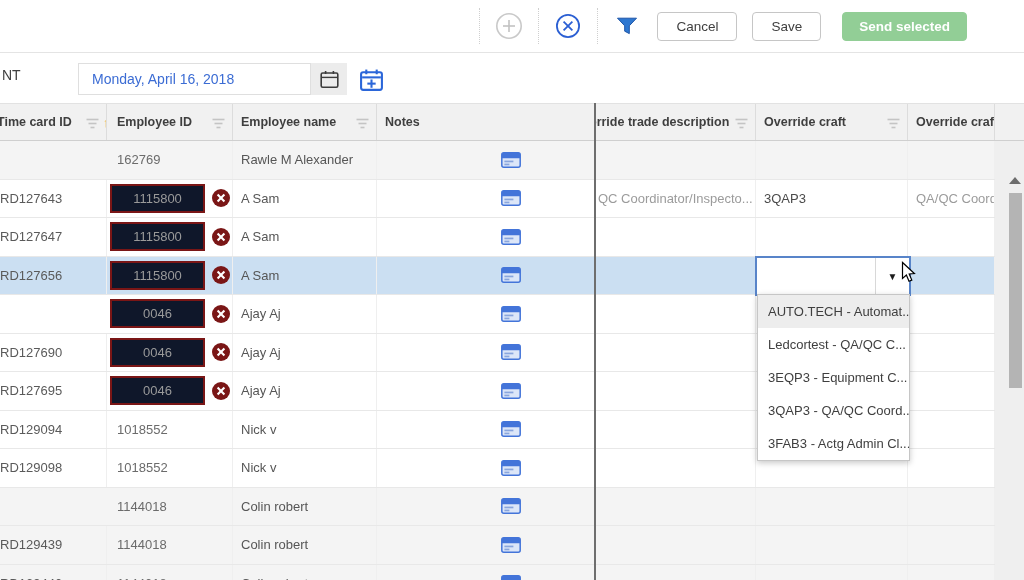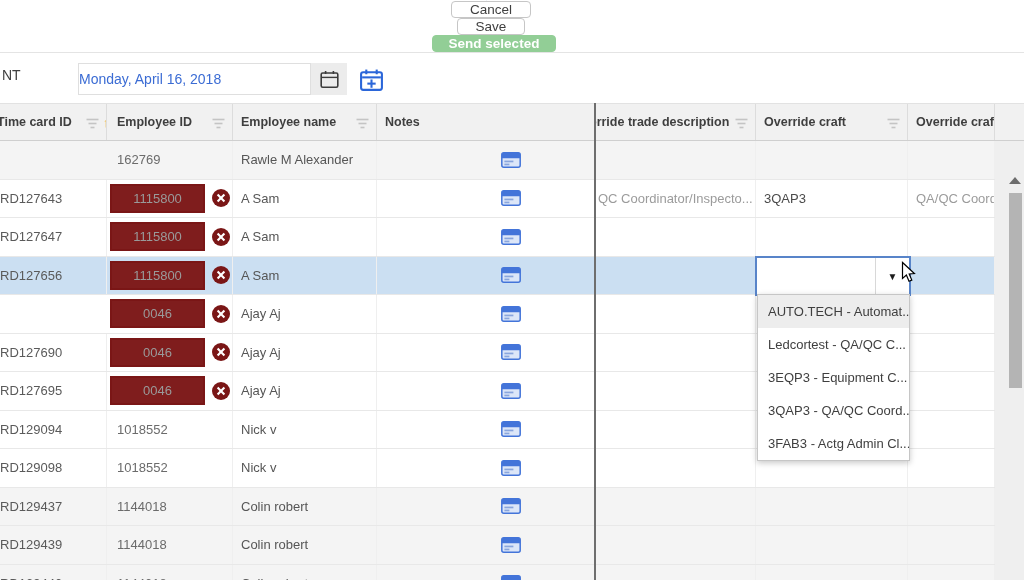--- a/index.html
+++ b/index.html
@@ -4,34 +4,34 @@
 <style>
   html,body{margin:0;padding:0;}
   body{
     width:1024px;height:580px;overflow:hidden;position:relative;
     background:#ffffff;
     font-family:"Liberation Sans","DejaVu Sans",sans-serif;
     -webkit-font-smoothing:antialiased;
   }
   
   .toolbar{position:absolute;left:0;top:0;width:1024px;height:52px;background:#fff;
-    display:flex;align-items:center;justify-content:flex-end;padding-right:57px;box-sizing:border-box;flex-direction:column;}
+    display:flex;align-items:center;justify-content:flex-end;padding-right:57px;box-sizing:border-box;}
   .tb-sep{width:0;height:36px;border-left:1px dotted #cfcfcf;margin:0 14px;}
   .tb-icon{display:flex;align-items:center;justify-content:center;width:30px;height:30px;cursor:pointer;}
   .btn{height:29px;border:1px solid #c6c6c6;border-radius:4px;background:#fff;color:#3f3f3f;
     font-size:13.5px;font-family:inherit;padding:0 18px;margin-left:15px;display:flex;align-items:center;cursor:pointer;}
   .btn.save{margin-left:15px;}
   .btn.send{background:#92ce96;border-color:#92ce96;color:#fff;font-weight:bold;margin-left:21px;padding:0 16px;}
   .hr{position:absolute;left:0;width:1024px;height:1px;background:#e4e4e4;}
   
   .datebar{position:absolute;left:0;top:53px;width:1024px;height:49px;background:#fff;}
   .nt-label{position:absolute;left:2px;top:14px;font-size:14px;color:#3f3f3f;}
   .date-group{position:absolute;left:78px;top:10px;height:32px;display:flex;}
   .date-input{width:233px;height:32px;border:1px solid #dfdfdf;background:#fff;box-sizing:border-box;
-    display:flex;align-items:center;font-size:14px;color:#3b6cd4;}
+    display:flex;align-items:center;padding-left:13px;font-size:14px;color:#3b6cd4;}
   .date-cal-btn{width:36px;height:32px;background:#ececec;display:flex;align-items:center;justify-content:center;cursor:pointer;}
   .cal-add-btn{position:absolute;left:358px;top:14px;width:26px;height:26px;display:flex;align-items:center;justify-content:center;cursor:pointer;}
   
   .grid{position:absolute;left:0;top:103px;width:1024px;height:477px;overflow:hidden;background:#fff;}
   .ghead{position:absolute;left:0;top:0;width:1024px;height:38px;background:#f1f1f1;
     border-top:1px solid #e2e2e2;border-bottom:1px solid #cfcfcf;box-sizing:border-box;z-index:3;}
   .hcell{position:absolute;top:0;height:36px;display:flex;align-items:center;overflow:hidden;
     border-right:1px solid #dcdcdc;box-sizing:border-box;font-size:12.5px;font-weight:bold;color:#3f3f3f;white-space:nowrap;cursor:pointer;}
   .hcell .flt{position:absolute;right:7px;top:13px;}
   .sort-arrow{color:#f0b42e;font-size:13px;margin-left:3px;font-weight:bold;}
@@ -39,21 +39,21 @@
   .grow.dim{background:#f4f4f4;}
   .grow.selected{background:#cbdff2;}
   .gcell{position:absolute;top:0;height:100%;display:flex;align-items:center;overflow:hidden;
     border-right:1px solid #efefef;box-sizing:border-box;font-size:13px;white-space:nowrap;}
   .tc-text{color:#5a5a5a;}
   .plain-id{color:#6b6b6b;}
   .name-text{color:#565656;}
   .trade-text{color:#9b9b9b;}
   .craft-text{color:#4a4a4a;}
   .craft2-text{color:#9b9b9b;}
-  .err-box{margin-left:3px;width:95px;height:29px;border:2px solid #7a1616;background:#7f1d1d;
+  .err-box{margin-left:3px;width:95px;height:29px;border:2px solid #7a1616;background:#0f172a;
     display:flex;align-items:center;justify-content:center;font-size:13px;color:#9a9a9a;box-sizing:border-box;}
   .err-x{margin-left:7px;display:flex;align-items:center;}
   .notes-wrap{position:absolute;left:124px;top:50%;margin-top:-8px;cursor:pointer;line-height:0;}
   .pinned-divider{position:absolute;left:594px;top:0;width:2px;height:477px;background:#6e6e6e;z-index:6;}
   .side-panel{position:absolute;left:995px;top:38px;width:29px;height:439px;background:#efefef;}
   .sb-arrow{position:absolute;left:1009px;top:74px;width:0;height:0;
     border-left:6px solid transparent;border-right:6px solid transparent;border-bottom:7px solid #6d6d6d;cursor:pointer;}
   .sb-thumb{position:absolute;left:1009px;top:90px;width:13px;height:195px;background:#b4b4b4;cursor:pointer;}
   
   .cell-editor{position:absolute;left:755px;top:153px;width:156px;height:40px;background:#fff;
@@ -414,23 +414,20 @@
               <path d="M0.8,2.8 a2,2 0 0 1 2,-2 h14.4 a2,2 0 0 1 2,2 v3.5 h-18.4 Z" fill="#4374d9"></path>
               <rect x="3.4" y="8.6" width="9" height="1.7" fill="#89a5dd"></rect>
               <rect x="3.4" y="11.6" width="5" height="1.7" fill="#89a5dd"></rect>
             </svg></span>
         </div>
         <div class="gcell" style="left: 595px; width: 161px; padding-left: 3px;"></div>
         <div class="gcell" style="left: 756px; width: 152px; padding-left: 8px;"></div>
         <div class="gcell" style="left: 908px; width: 87px; padding-left: 8px;"></div>
       </div>
       <div class="grow dim" style="top: 384.5px;">
-        <div class="gcell" style="left: 0px; width: 107px; padding-left: 2px;">
-          <span class="tc-text" style="margin-left: -2px;">RD129437</span>
-        </div>
         <div class="gcell" style="left: 107px; width: 126px; padding-left: 10px;">
           <span class="plain-id">1144018</span>
         </div>
         <div class="gcell" style="left: 233px; width: 144px; padding-left: 8px;">
           <span class="name-text">Colin robert</span>
         </div>
         <div class="gcell" style="left: 377px; width: 218px; padding-left: 8px;">
           <span class="notes-wrap"><svg width="20" height="16" viewBox="0 0 20 16">
               <rect x="0.8" y="0.8" width="18.4" height="14.4" rx="2" fill="#dce6f8" stroke="#4374d9" stroke-width="1.5"></rect>
               <path d="M0.8,2.8 a2,2 0 0 1 2,-2 h14.4 a2,2 0 0 1 2,2 v3.5 h-18.4 Z" fill="#4374d9"></path>

